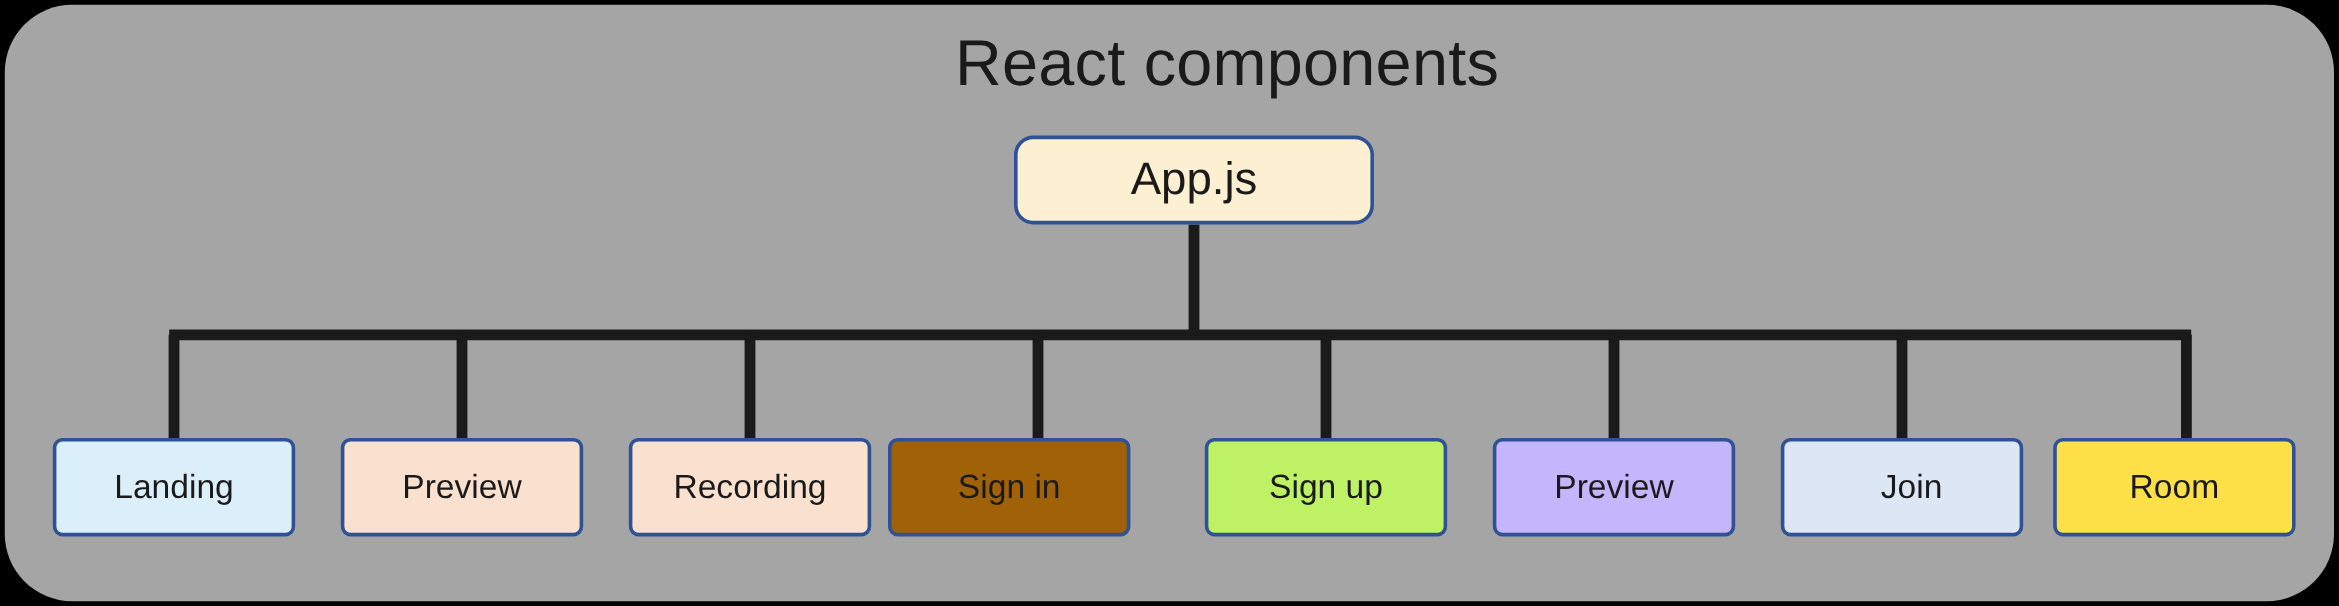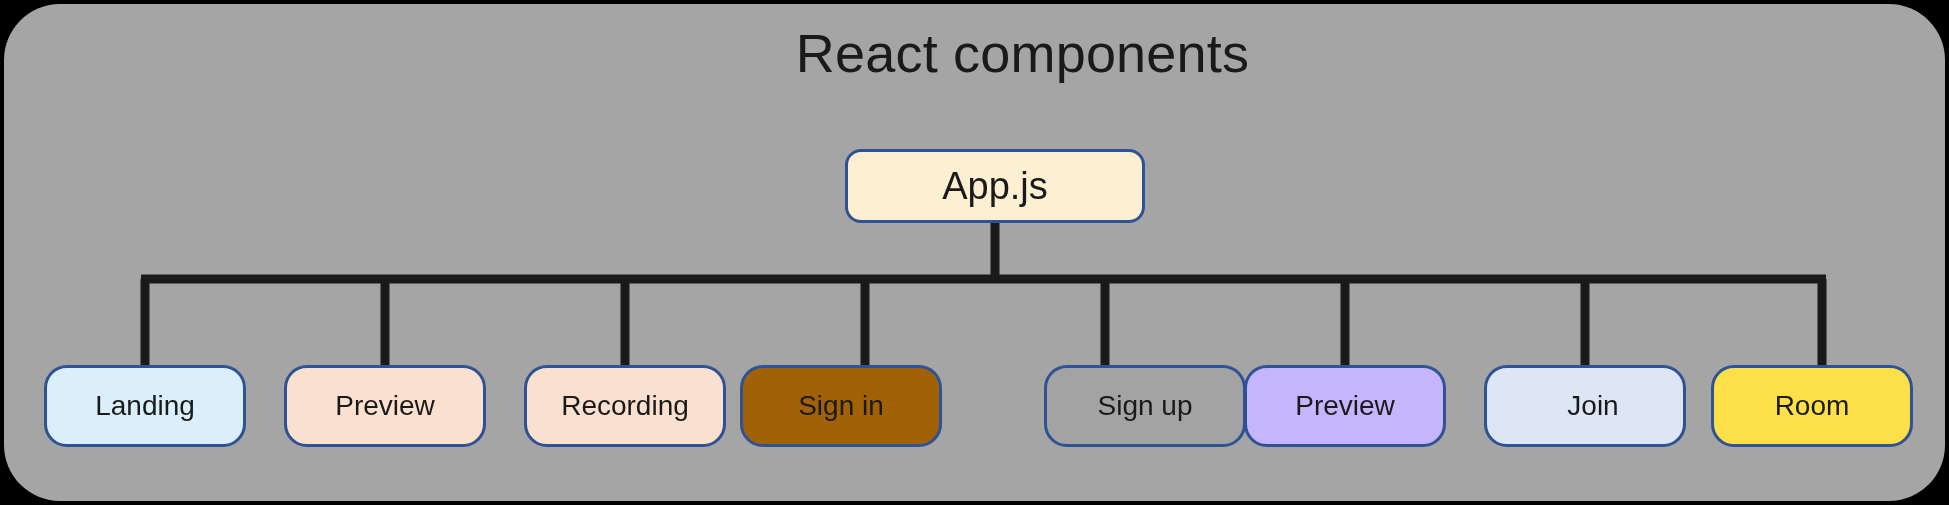--- a/index.html
+++ b/index.html
@@ -55,37 +55,36 @@
     top: 0;
     width: 1949px;
     height: 505px;
   }
 
   
   .node {
     position: absolute;
     box-sizing: border-box;
     border: 3px solid #2E5294;
-    border-radius: 23px;
+    border-radius: 8px;
     display: flex;
     align-items: center;
     justify-content: center;
     color: #1a1a1a;
     text-align: center;
     white-space: nowrap;
   }
 
   #node-root {
     left: 845px;
     top: 113px;
     width: 300px;
     height: 74px;
     border-radius: 16px;
     font-size: 38px;
-    margin-top: 36px;
   }
 
   .leaf {
     top: 365px;
     height: 82px;
     width: 202px;
     font-size: 28px;
   }
 </style>
 </head>
@@ -128,21 +127,21 @@
   </div>
 
   <div class="node leaf" style="left: 524px; background: rgb(250, 224, 206); border-color: rgb(46, 82, 148);">
     <span>Recording</span>
   </div>
 
   <div class="node leaf" style="left: 740px; background: #a16207; border-color: rgb(46, 82, 148);">
     <span>Sign in</span>
   </div>
 
-  <div class="node leaf" style="left: 1004px; background: #a3a3a3; border-color: rgb(46, 82, 148); margin-left: 40px;">
+  <div class="node leaf" style="left: 1004px; background: #bef264; border-color: rgb(46, 82, 148);">
     <span>Sign up</span>
   </div>
 
   <div class="node leaf" style="left: 1244px; background: #c4b5fd; border-color: rgb(46, 82, 148);">
     <span>Preview</span>
   </div>
 
   <div class="node leaf" style="left: 1484px; background: rgb(220, 230, 245); border-color: rgb(46, 82, 148); padding-left: 16px;">
     <span>Join</span>
   </div>

